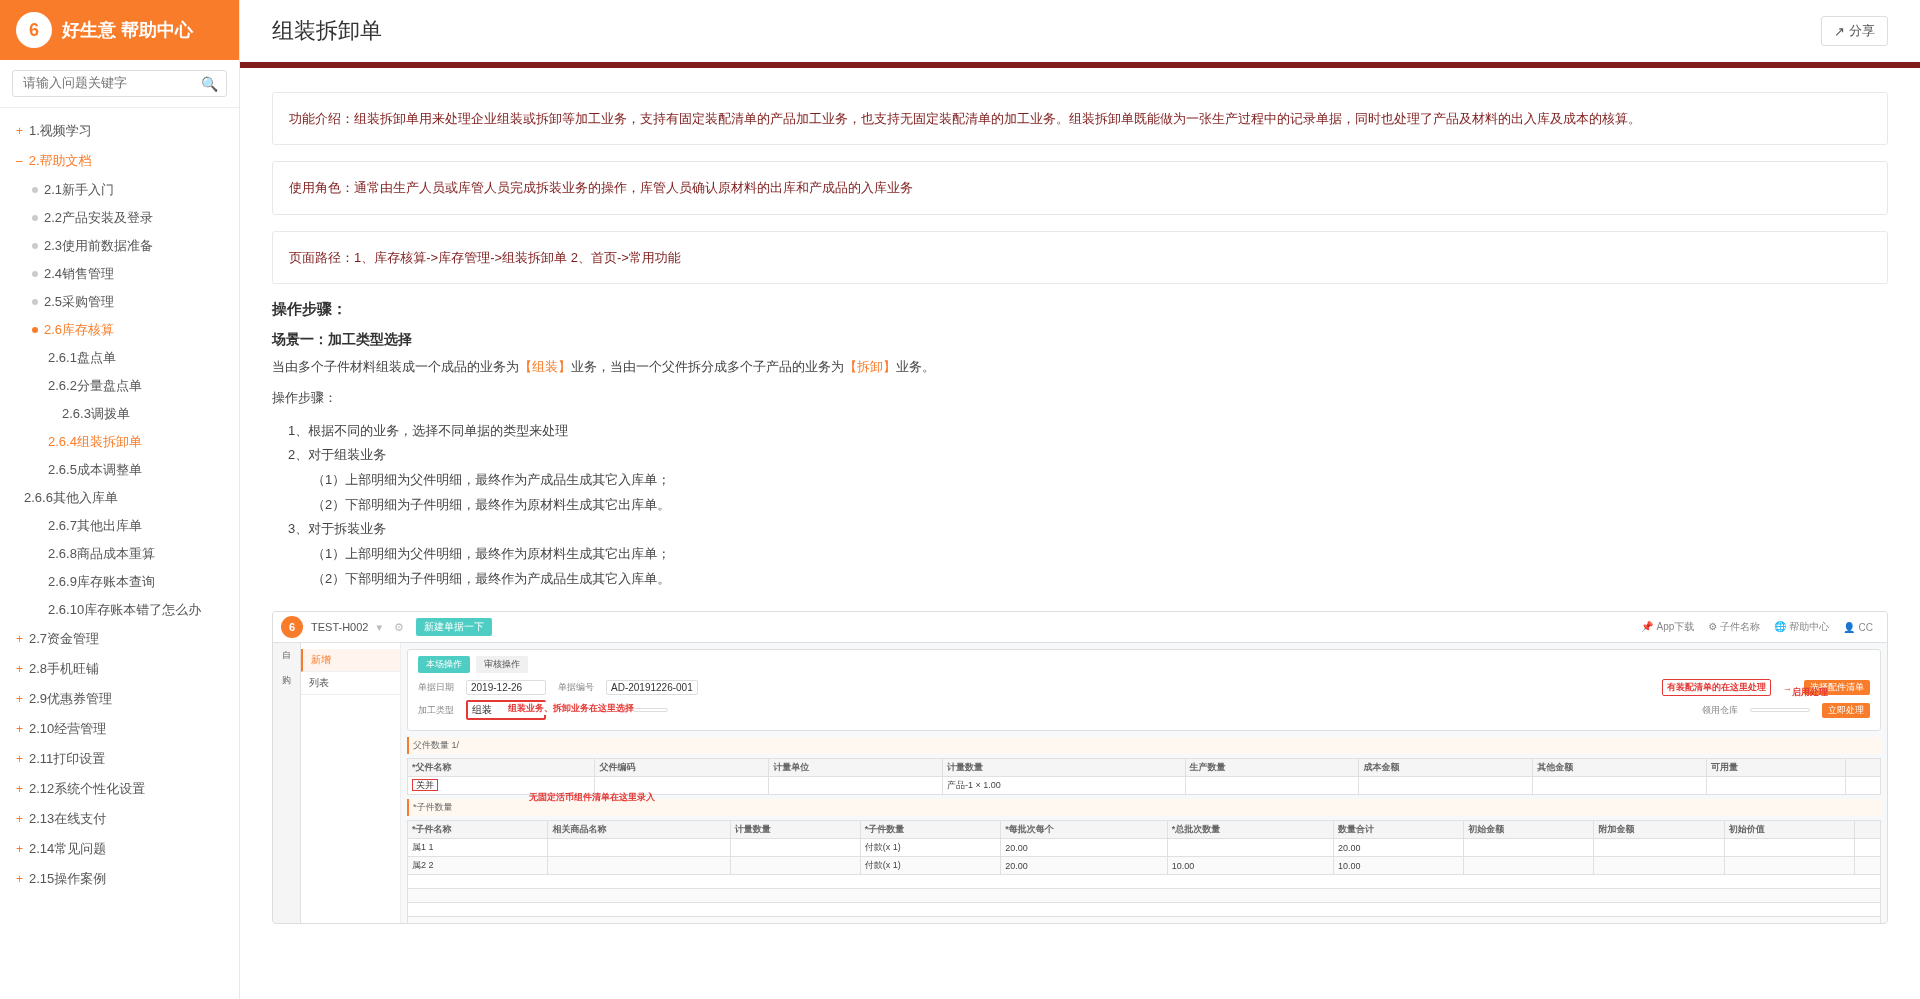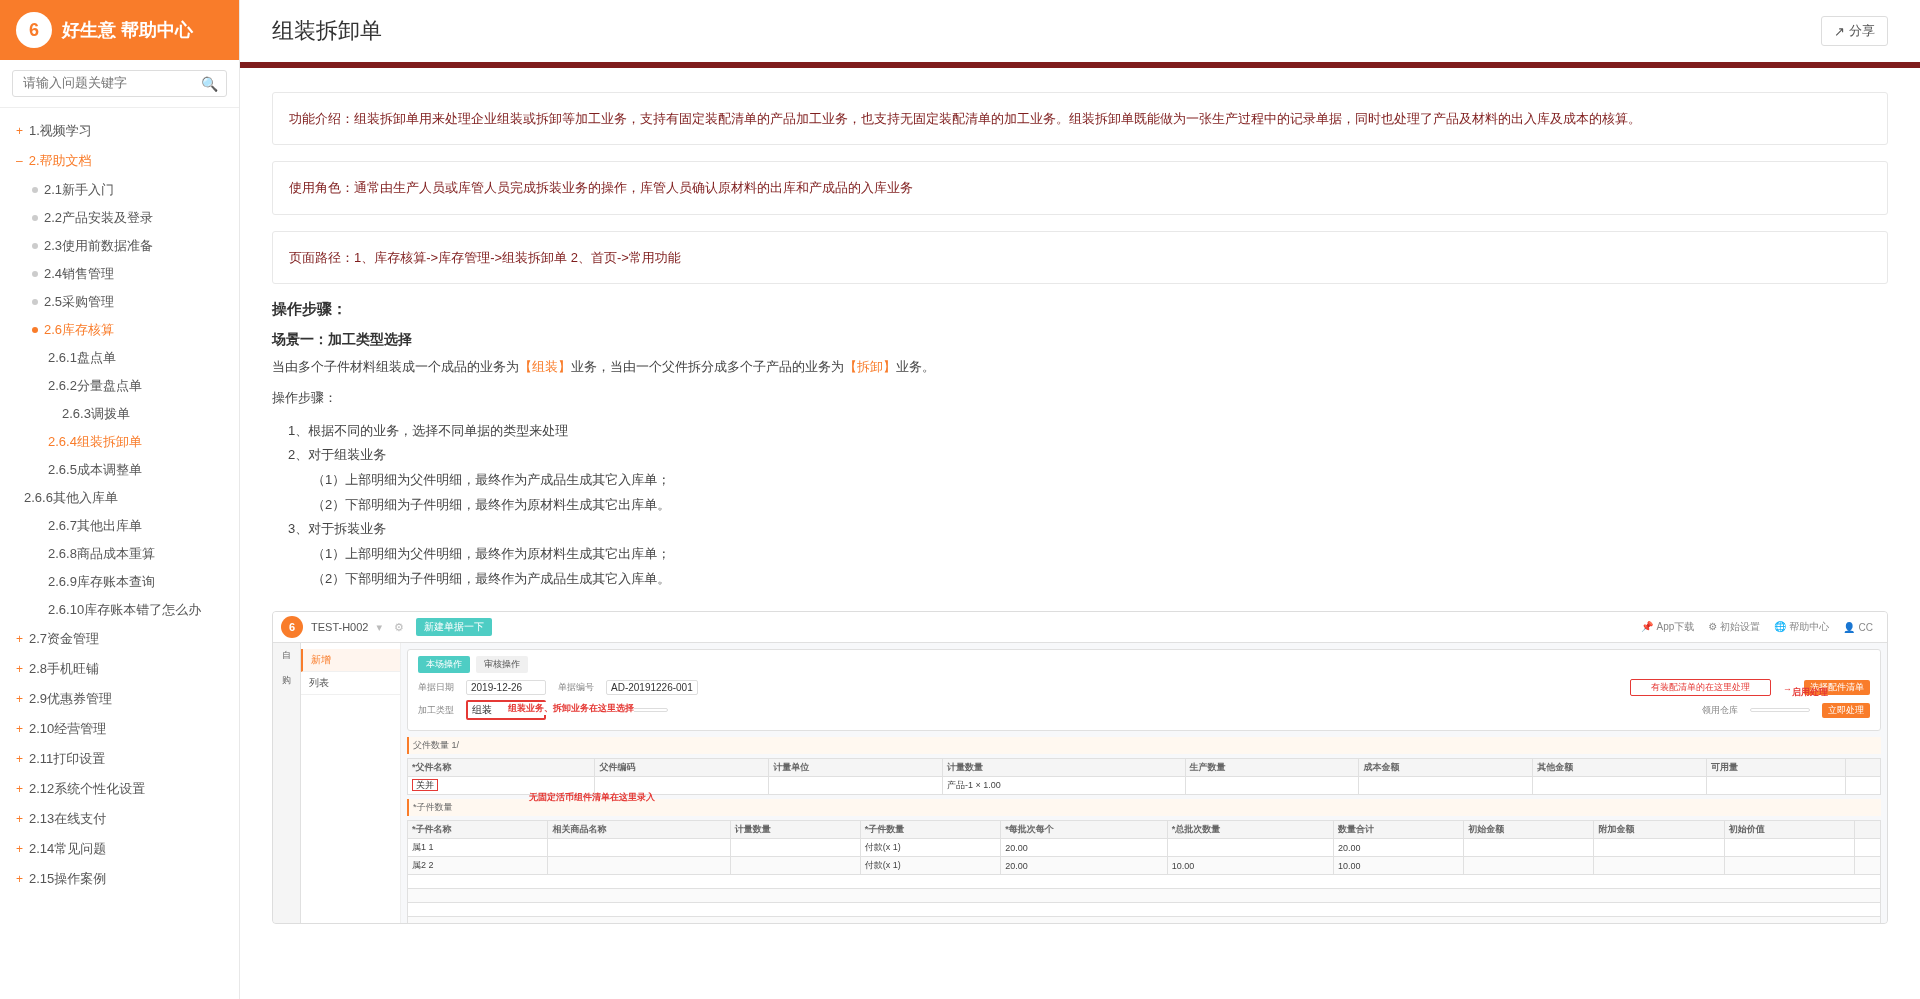--- a/index.html
+++ b/index.html
@@ -447,21 +447,21 @@
     <div class="screenshot-wrap">
 
       <div class="mock-topbar">
         <div class="logo-sm">6</div>
         <span>TEST-H002</span>
         <span style="color:#bbb;">▾</span>
         <span style="color:#bbb; margin:0 4px;">⚙</span>
         <span class="mock-tab-active">新建单据一下</span>
         <span style="flex:1;"></span>
         <span style="color:#888; font-size:10px;">📌 App下载</span>
-        <span style="color:#888; font-size:10px; margin:0 6px;">⚙ 初始设置</span>
+        <span style="color:#888; font-size:10px; margin:0 6px;">⚙ 子件名称</span>
         <span style="color:#888; font-size:10px;">🌐 帮助中心</span>
         <span style="color:#888; font-size:10px; margin:0 6px;">👤 CC</span>
       </div>
 
       <div class="mock-layout">
 
         <div class="mock-sidebar-tabs">
           <div style="padding:6px 0; text-align:center; font-size:9px; color:#666;">自</div>
           <div style="padding:6px 0; text-align:center; font-size:9px; color:#666;">购</div>
         </div>
@@ -480,21 +480,21 @@
               <span class="mock-tab" style="font-size:9px; background:#f0f0f0;">审核操作</span>
             </div>
 
             <div style="display:flex; gap:12px; align-items:center; font-size:9px; margin-bottom:4px;">
               <span style="color:#888;">单据日期</span>
               <span class="mock-input">2019-12-26</span>
               <span style="color:#888;">单据编号</span>
               <span class="mock-input">AD-20191226-001</span>
 
               <span style="flex:1;"></span>
-              <span style="color:#e53935; font-size:9px; font-weight:normal; border:1px solid #e53935; padding:1px 20px; border-radius:2px;">有装配清单的在这里处理</span>
+              <span style="color:#e53935; font-size:9px; font-weight:bold; border:1px solid #e53935; padding:1px 4px; border-radius:2px;">有装配清单的在这里处理</span>
               <span style="color:#e53935; font-size:9px;">→</span>
               <span style="background:#f97c2a; color:#fff; font-size:9px; padding:1px 6px; border-radius:2px;">选择配件清单</span>
             </div>
 
             <div style="display:flex; gap:12px; align-items:center; font-size:9px; margin-bottom:4px;">
               <span style="color:#888;">加工类型</span>
               <span class="mock-red-box">组装</span>
               <span style="color:#888;">备注</span>
               <span class="mock-input"></span>
               <span style="flex:1;"></span>

